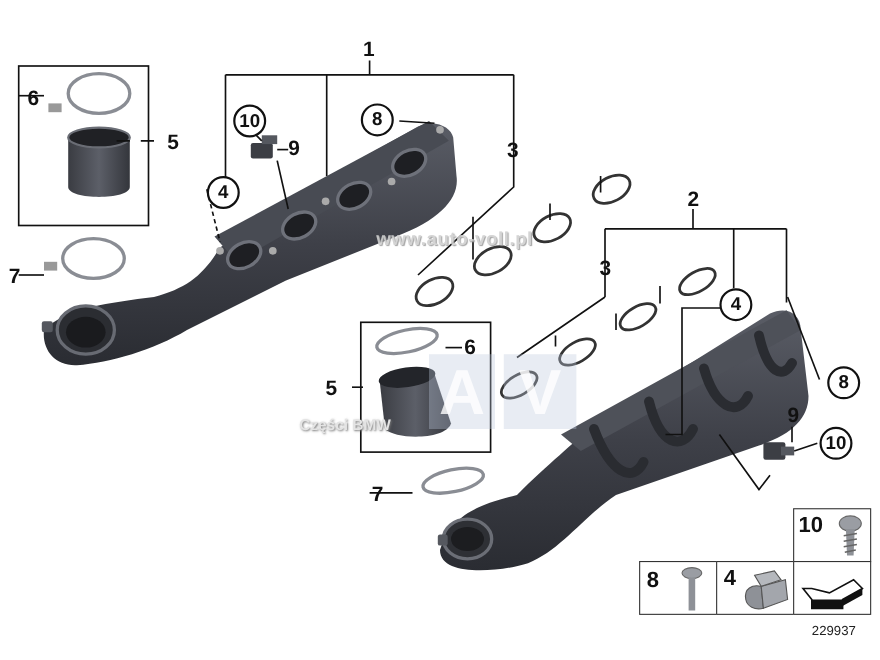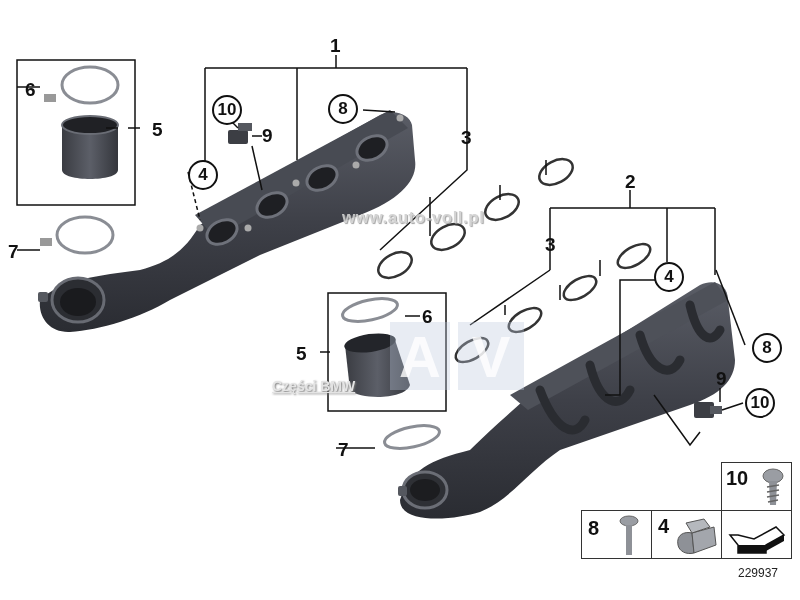--- a/index.html
+++ b/index.html
@@ -2,21 +2,21 @@
 <html><head>
 <meta charset="utf-8">
 <style>
   html,body{margin:0;padding:0;background:#ffffff;}
   body{width:800px;height:600px;position:relative;overflow:hidden;font-family:"Liberation Sans",sans-serif;}
   .stage{position:absolute;left:0;top:0;width:800px;height:600px;}
   svg.art{position:absolute;left:0;top:0;}
   .callout{position:absolute;font-weight:bold;font-size:19px;color:#111;font-family:"Liberation Sans",sans-serif;line-height:1;}
   .circ{position:absolute;width:30px;height:30px;border:2px solid #111;border-radius:50%;background:#fff;display:flex;align-items:center;justify-content:center;font-weight:bold;font-size:17px;color:#111;box-sizing:border-box;}
   .wm1{position:absolute;left:300px;top:208px;font-size:17px;font-weight:bold;color:#d0d0d0;letter-spacing:0.5px;text-shadow:1px 1px 1px #999;opacity:0.9;margin-left:42px;}
-  .wm2{position:absolute;left:272px;top:378px;font-size:14px;font-weight:bold;color:#e4e4e4;text-shadow:1px 1px 2px #777;text-decoration:underline;}
+  .wm2{position:absolute;left:272px;top:378px;font-size:14px;font-weight:bold;color:#e4e4e4;text-shadow:1px 1px 2px #777;}
   .av{position:absolute;top:322px;height:68px;background:rgba(190,200,220,0.35);display:flex;align-items:center;justify-content:center;font-size:58px;font-weight:bold;color:rgba(255,255,255,0.8);}
   .box{position:absolute;border:1.5px solid #333;box-sizing:border-box;background:#fff;}
   .boxnum{position:absolute;font-weight:bold;font-size:20px;color:#111;}
   .docnum{position:absolute;left:738px;top:566px;font-size:12px;color:#222;}
 </style>
 </head>
 <body>
 
 <div class="stage">
 

